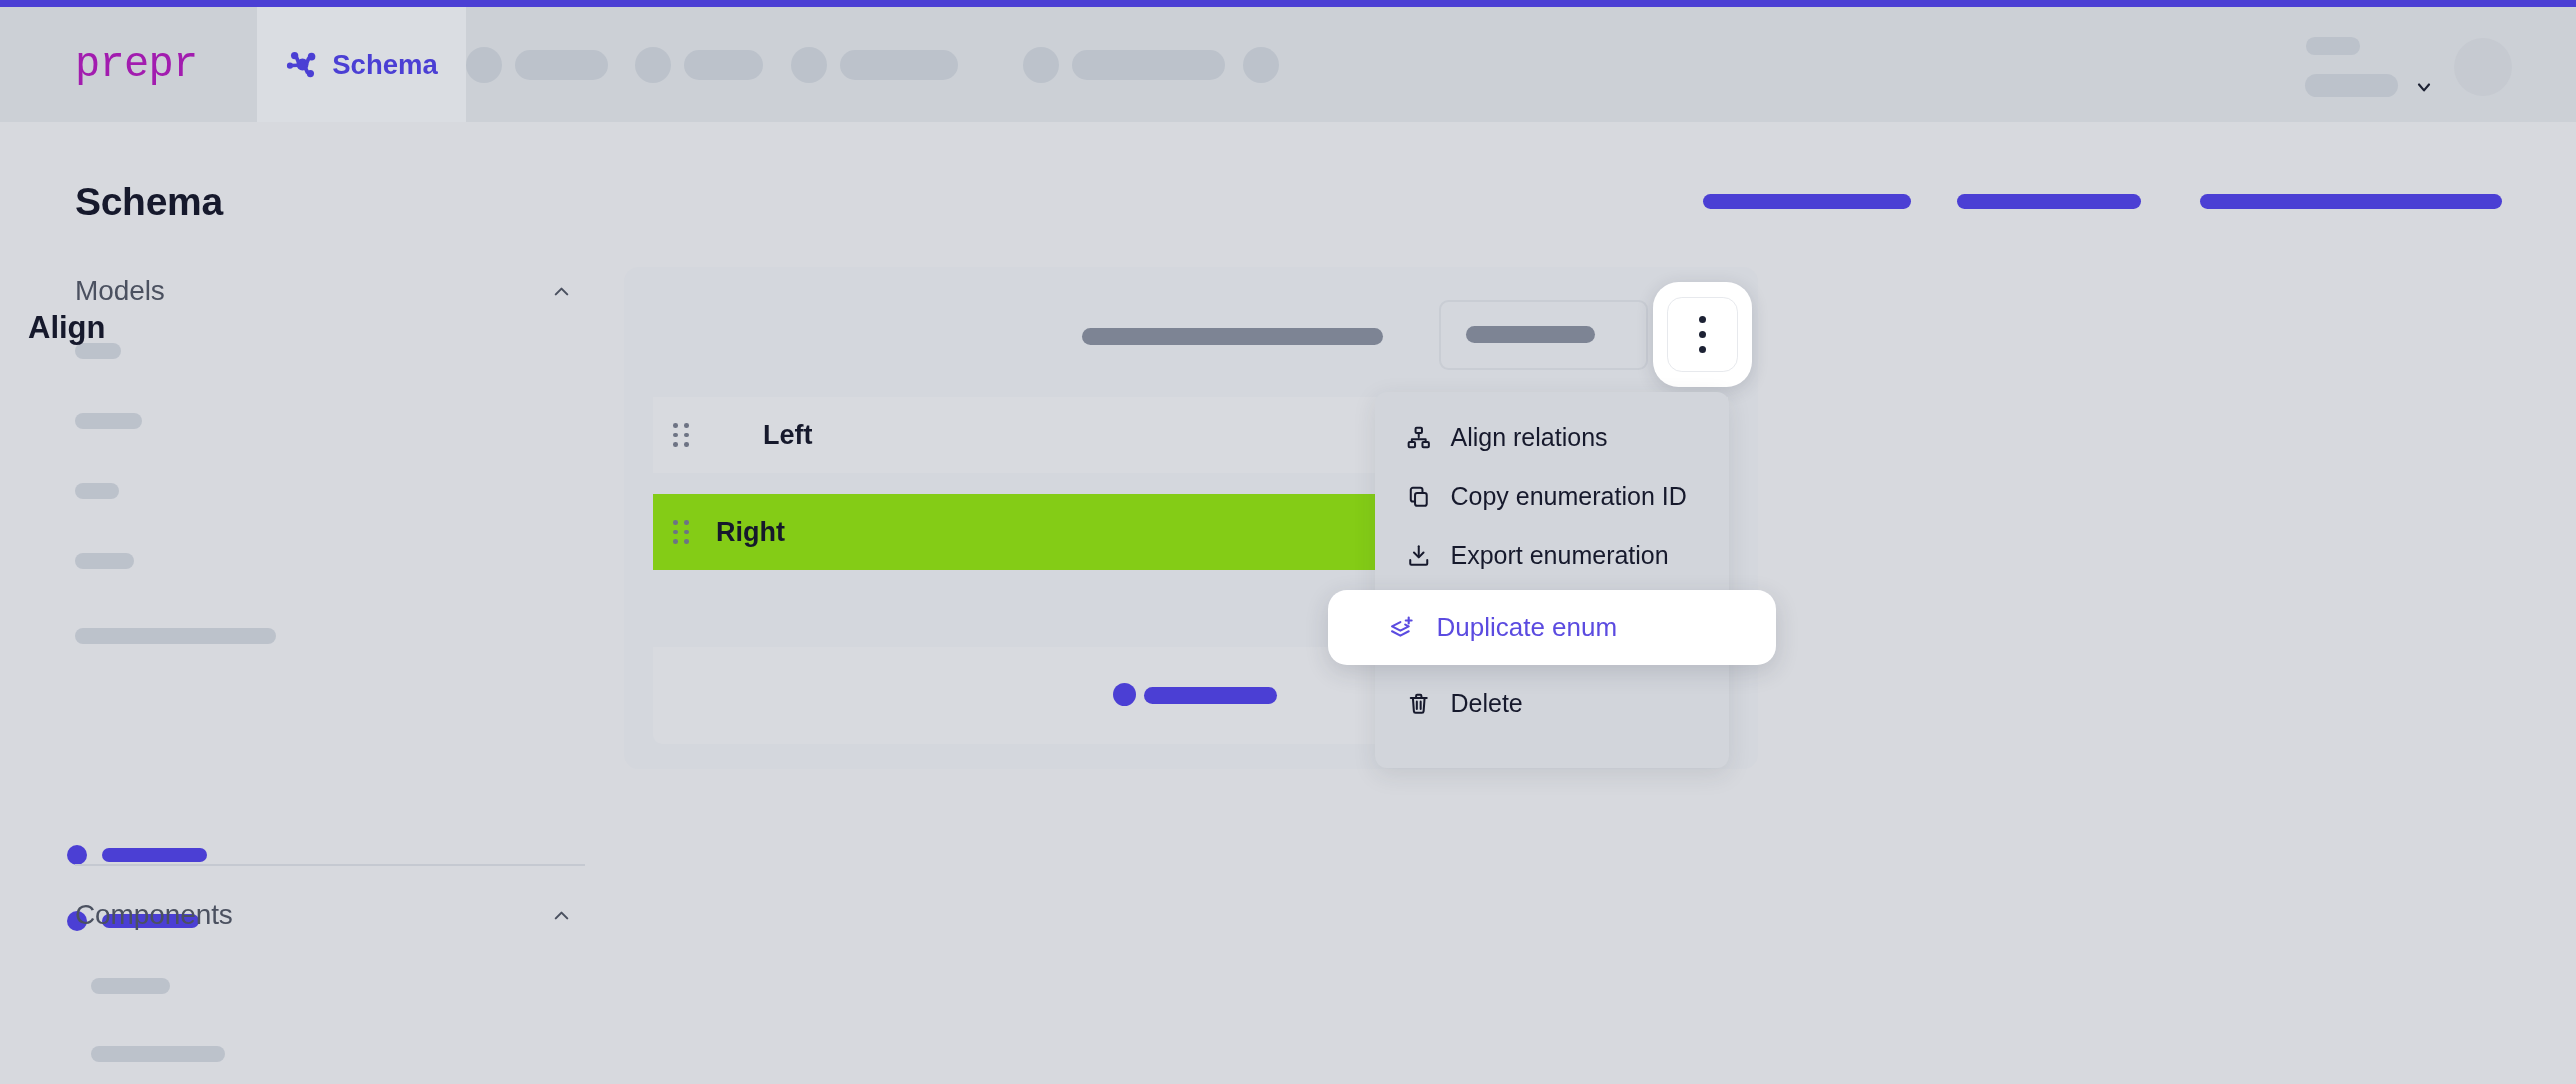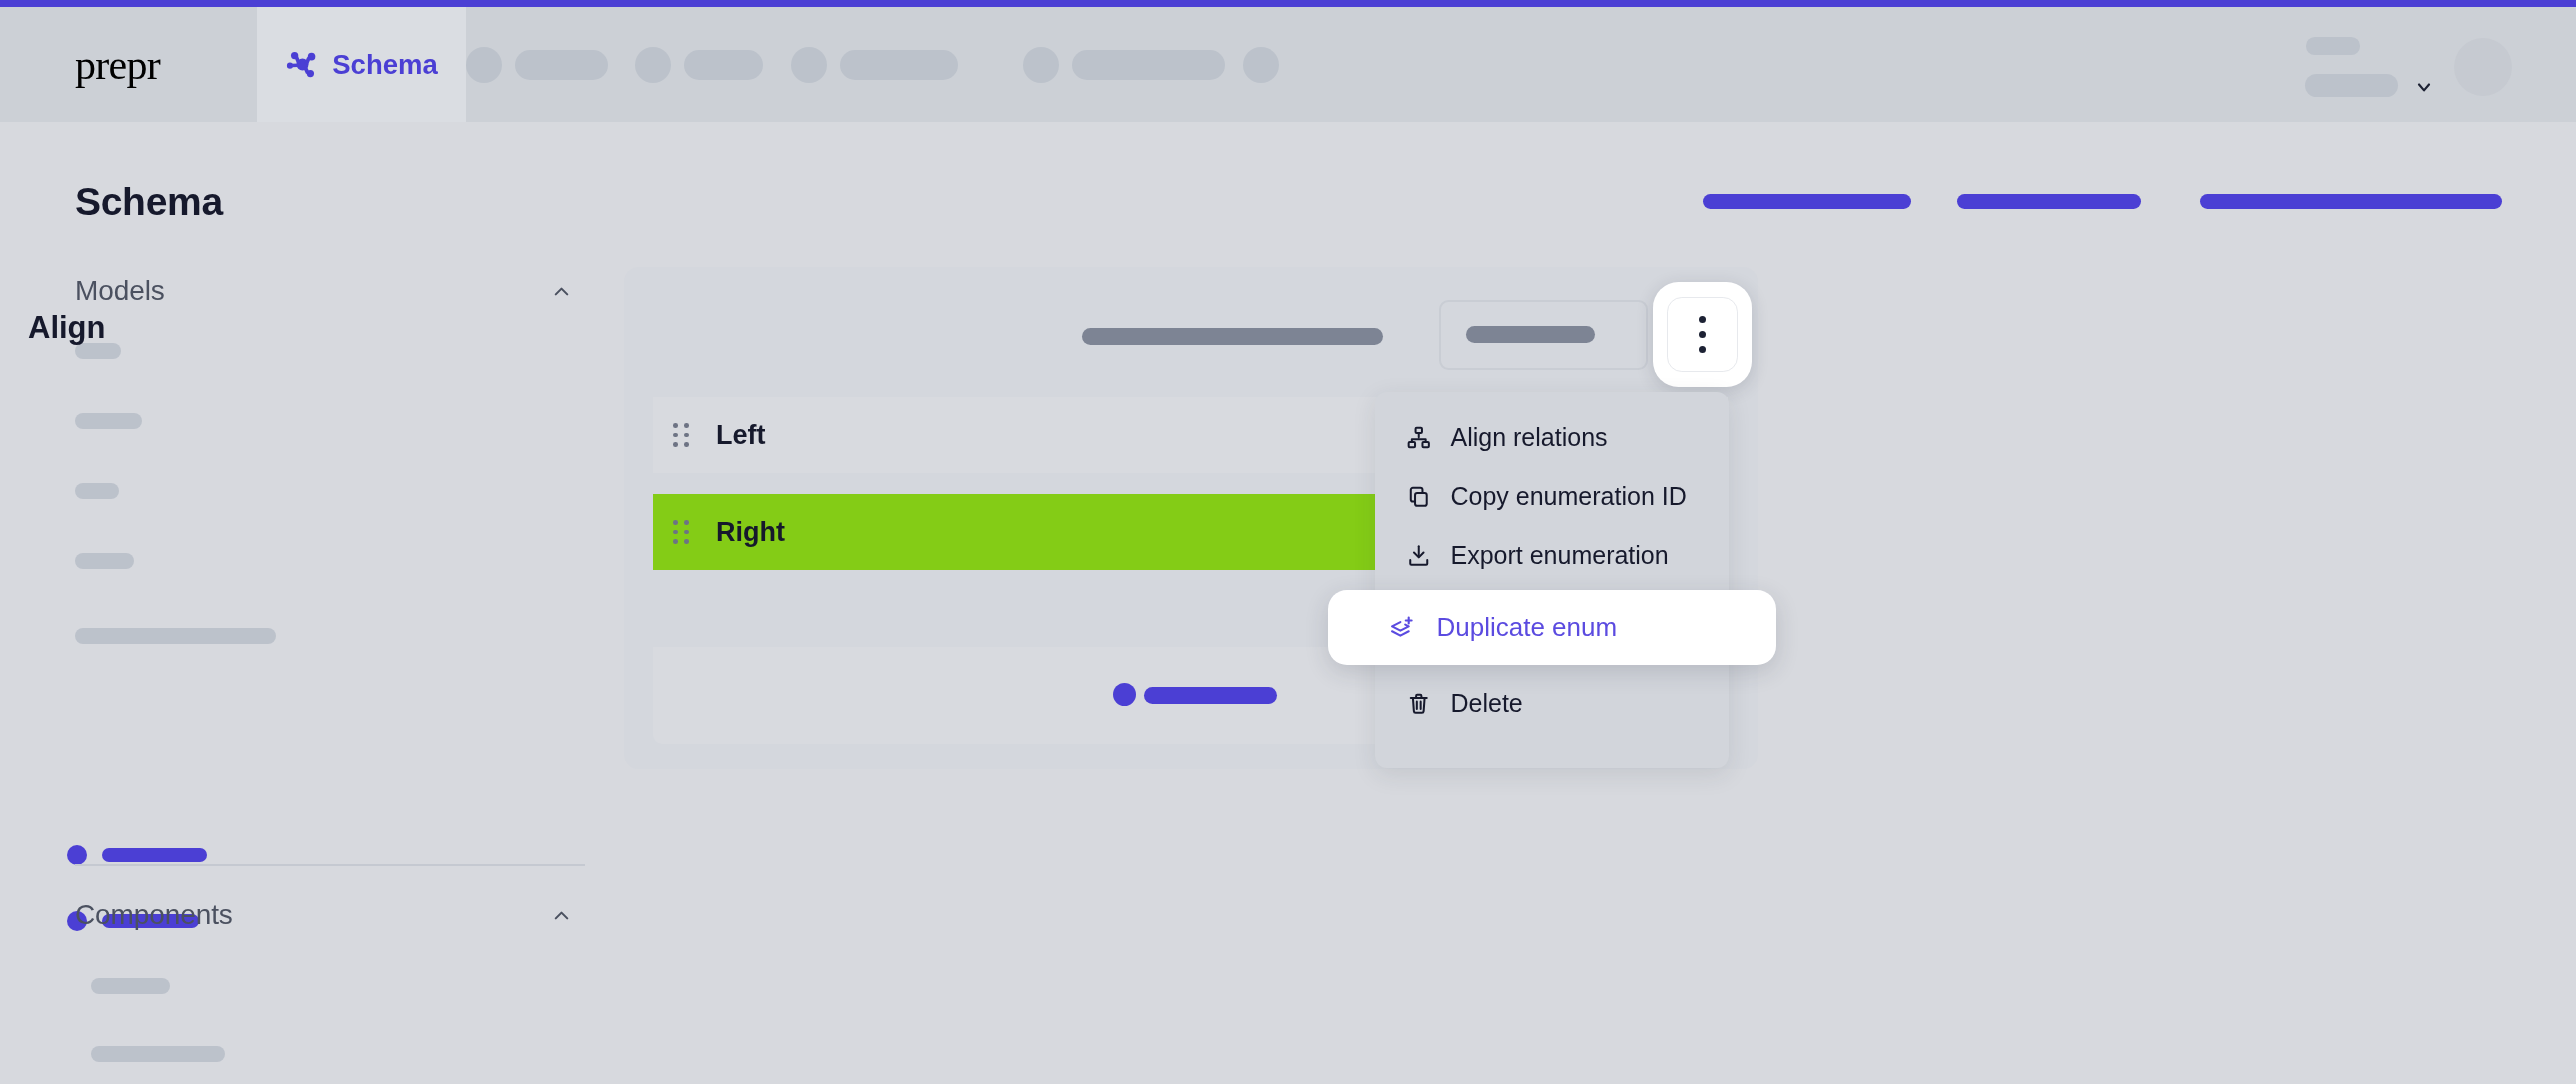--- a/index.html
+++ b/index.html
@@ -24,22 +24,22 @@
     background: #ccd0d6;
   }
   .logo-tile {
     position: absolute; top: 0; left: 0;
     width: 257px; height: 115px;
     background: #ccd0d6;
   }
   .logo-text {
     position: absolute; left: 75px; top: 34px;
     font-size: 42px; font-weight: 400; letter-spacing: -0.7px;
-    color: #000000;
-    font-family: Liberation Serif, serif;
+    color: #a21caf;
+    font-family: Liberation Mono, monospace;
   }
   .tab-active {
     position: absolute; top: 0; left: 257px;
     width: 209px; height: 115px;
     background: #dadde2;
     display: flex; align-items: center; justify-content: center; gap: 12px;
   }
   .tab-active .tab-label {
     font-size: 27.5px; font-weight: 700; color: #4b3fd4;
   }
@@ -286,21 +286,21 @@
 <div class="card-select"></div>
 <div class="card-select-inner"></div>
 
 <div class="kebab-halo"></div>
 <div class="kebab-btn">
   <span class="kebab-dot"></span>
   <span class="kebab-dot"></span>
   <span class="kebab-dot"></span>
 </div>
 
-<div class="enum-row" style="top:397px;">
+<div class="enum-row" style="top:397px;gap:47px;">
   <span class="drag-handle">
     <i class="drag-dot"></i>
       <i class="drag-dot"></i>
       <i class="drag-dot"></i>
     <i class="drag-dot"></i>
       <i class="drag-dot"></i>
       <i class="drag-dot"></i>
   </span>
   <span class="enum-label">Left</span>
 </div>

